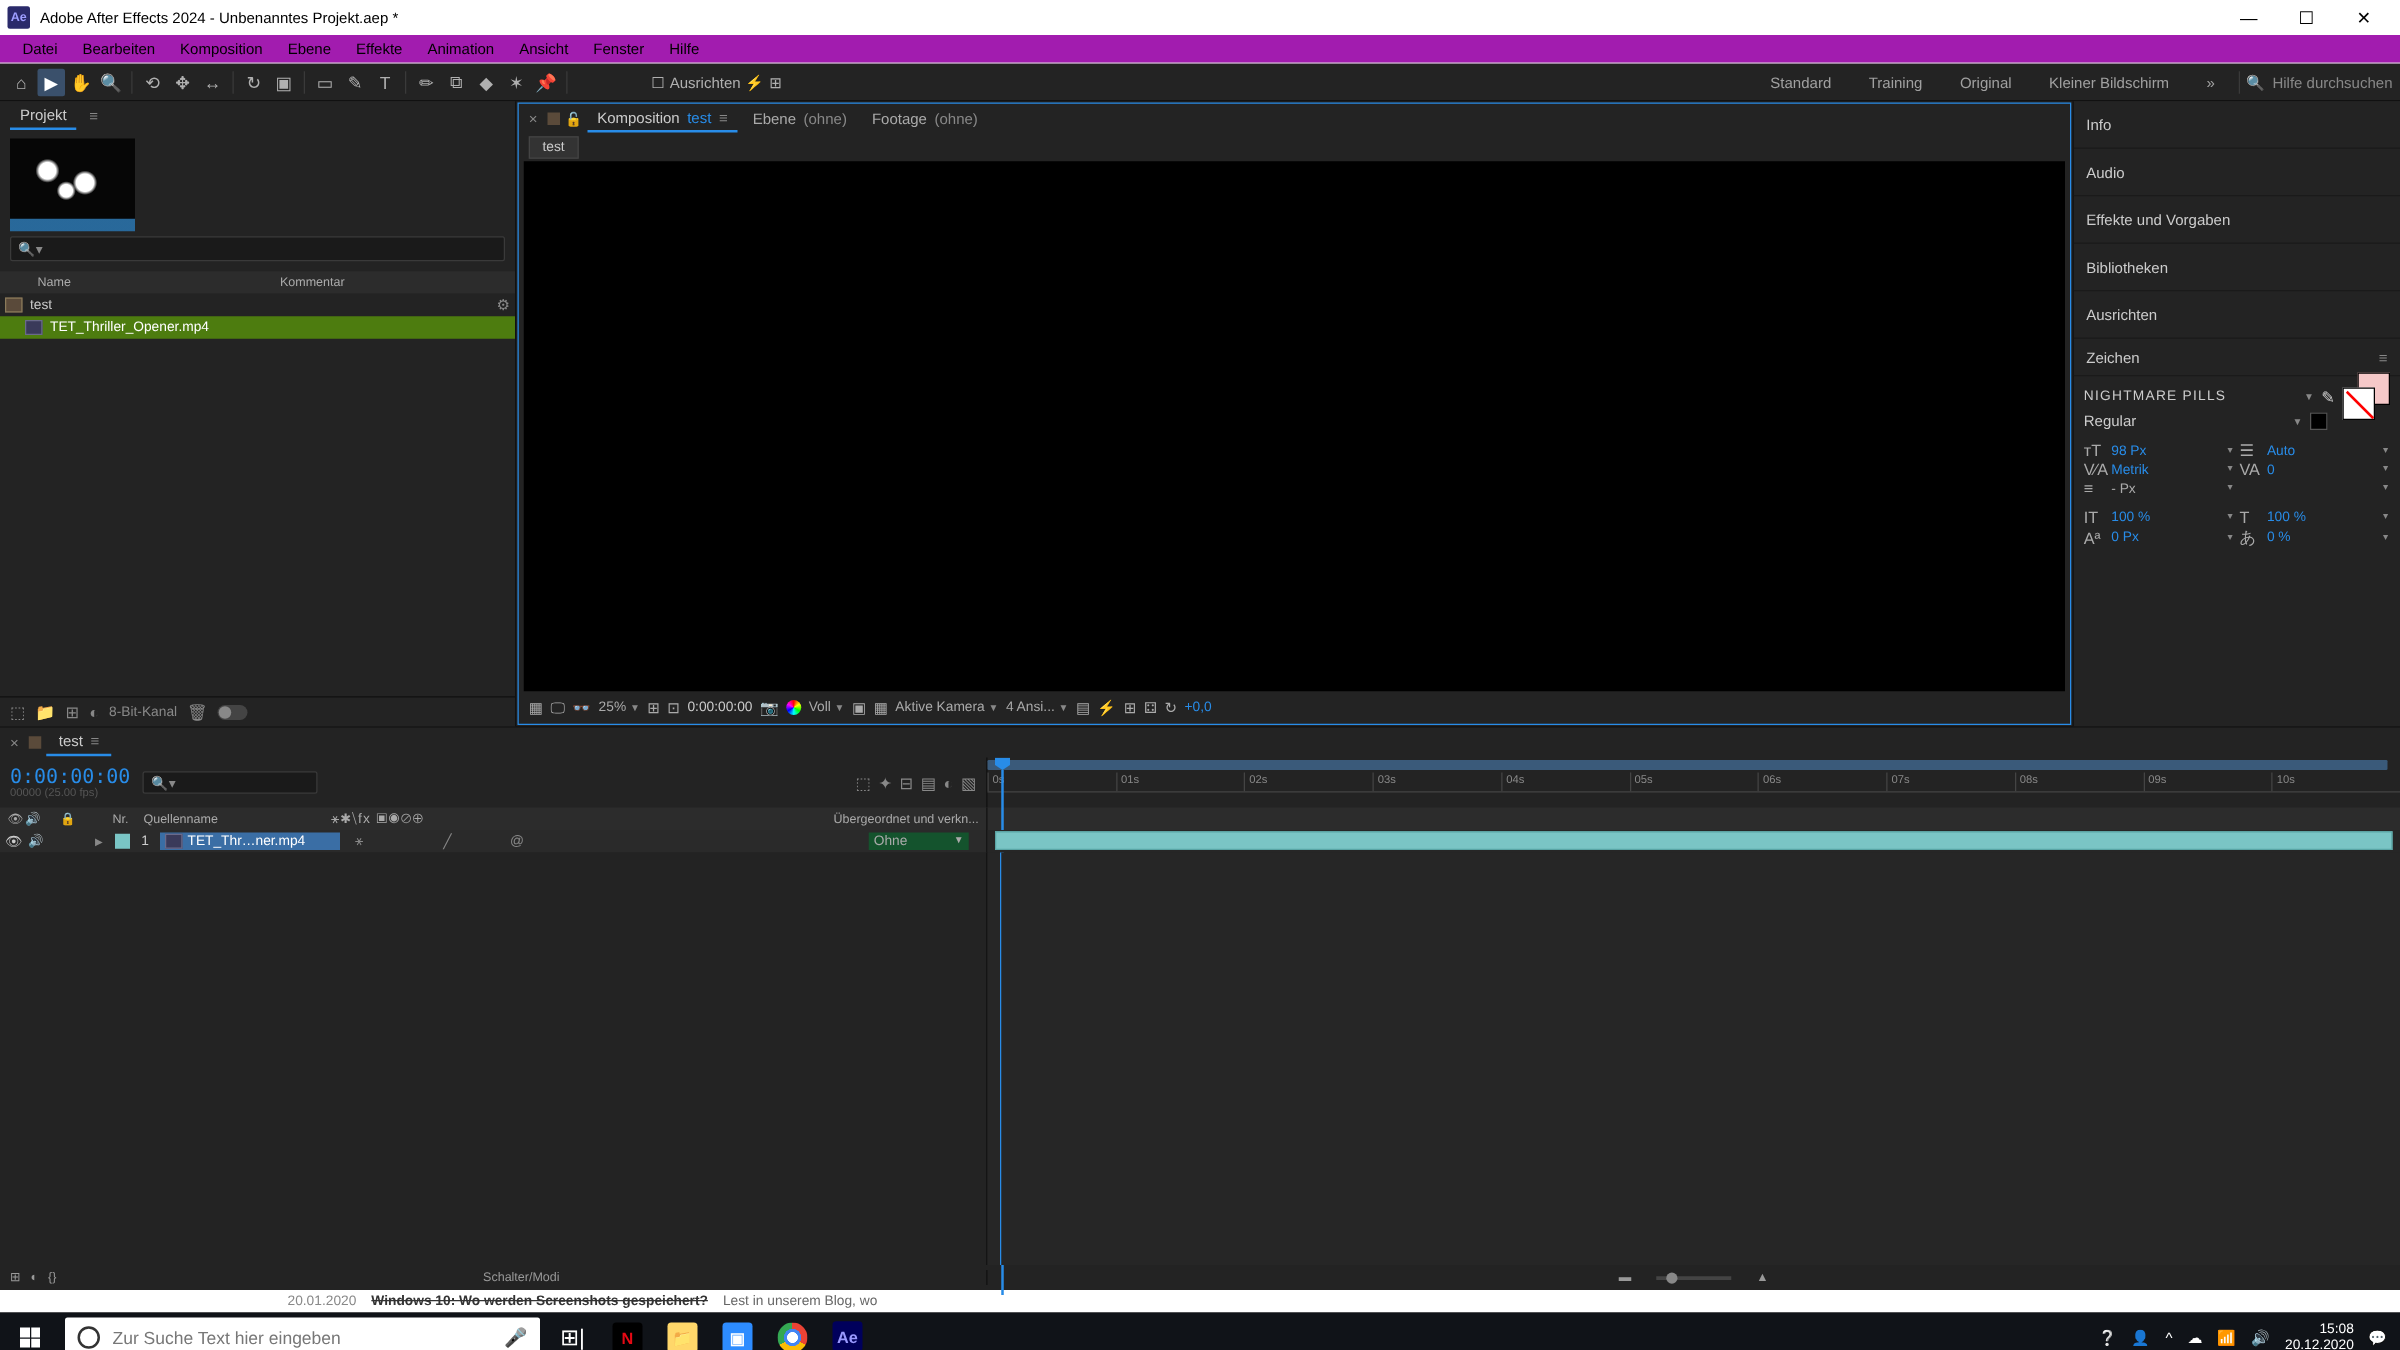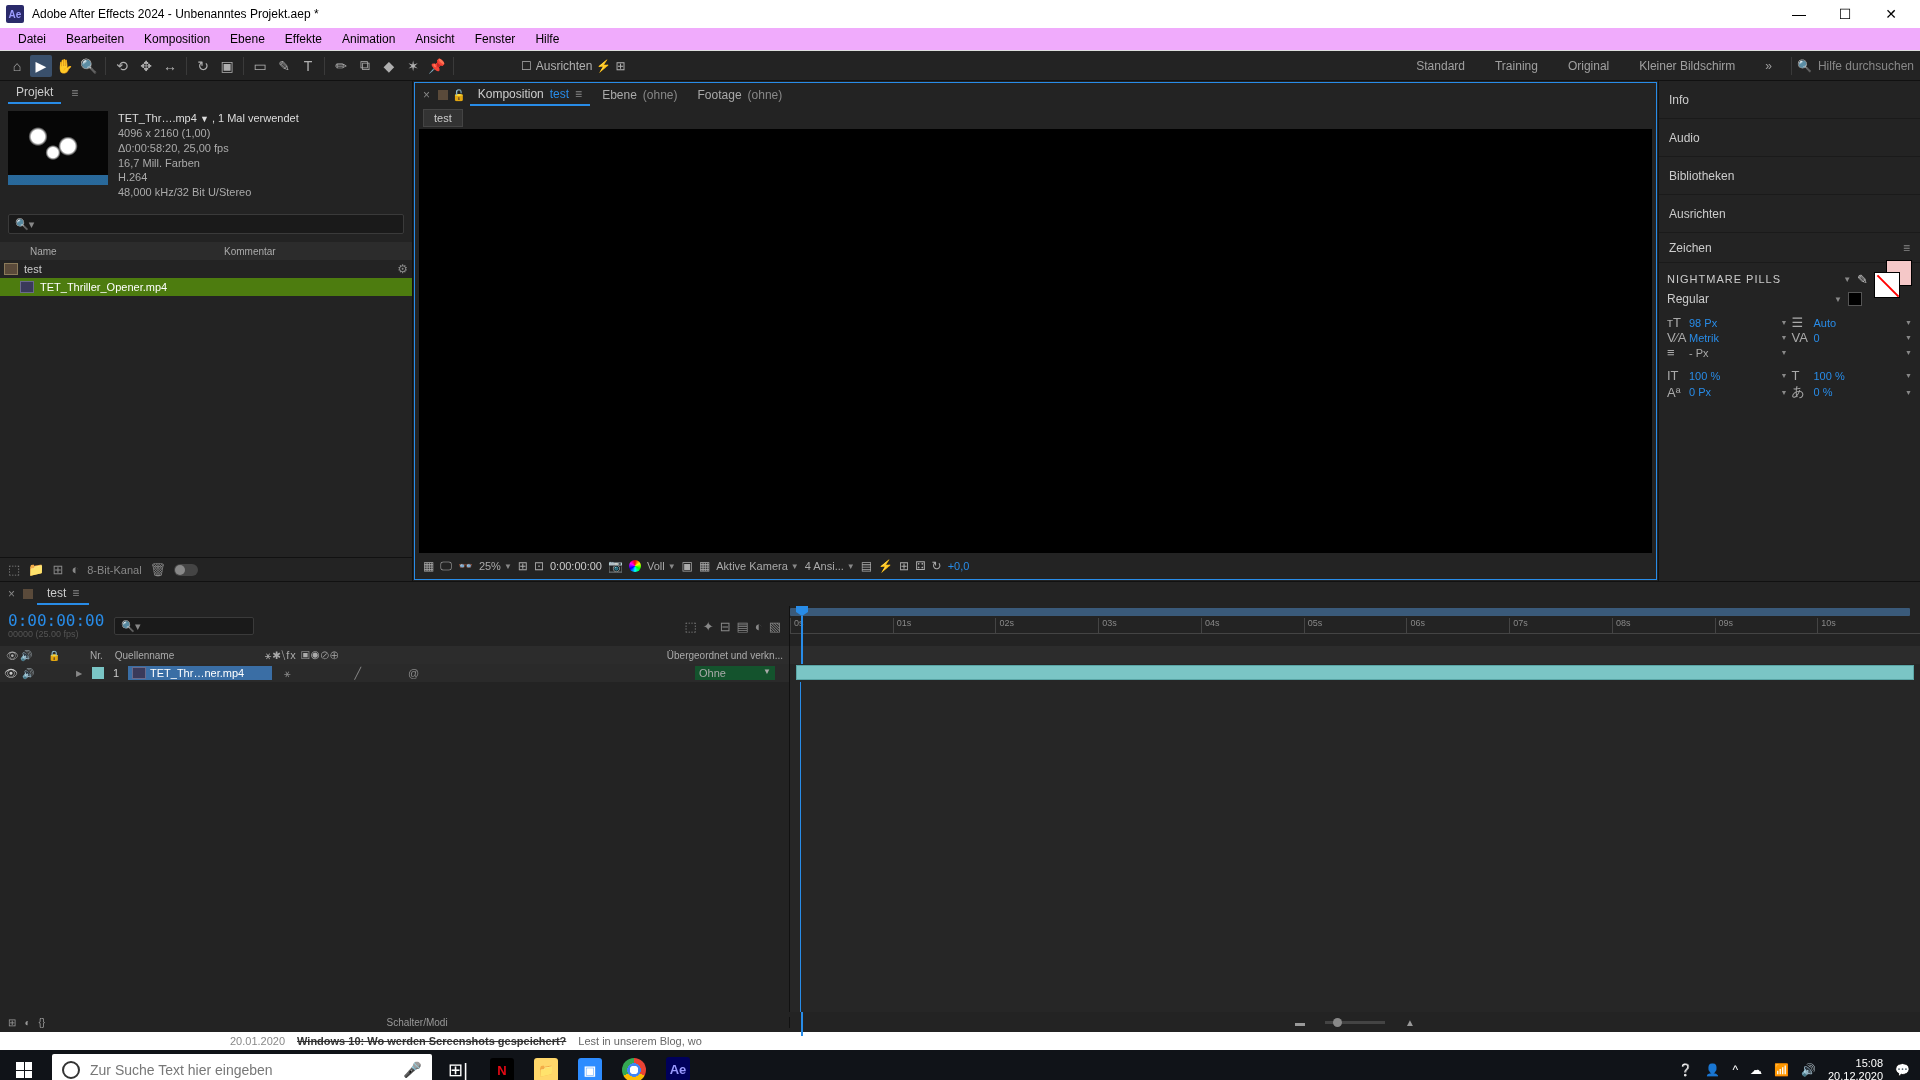--- a/index.html
+++ b/index.html
@@ -5,21 +5,21 @@
 * { margin: 0; padding: 0; box-sizing: border-box; font-family: "Segoe UI", Tahoma, sans-serif; user-select: none; }
 body { background: #232323; color: #a0a0a0; font-size: 11px; overflow: hidden; width: 1920px; height: 1080px; }
 
 
 .titlebar { background: #fff; height: 28px; display: flex; align-items: center; padding: 0 6px; color: #000; font-size: 12px; }
 .titlebar .ae-logo { width: 18px; height: 18px; background: #2a2a6a; color: #9e9eff; display: flex; align-items: center; justify-content: center; font-weight: bold; font-size: 10px; border-radius: 2px; margin-right: 8px; }
 .titlebar .spacer { flex: 1; }
 .titlebar .winbtn { width: 46px; height: 28px; display: flex; align-items: center; justify-content: center; font-size: 14px; }
 
 
-.menubar { background: #f0abfc; height: 23px; display: flex; align-items: center; padding: 0 8px; color: #000; font-size: 12px; border-bottom: 1px solid #ddd; }
+.menubar { background: #a21caf; height: 23px; display: flex; align-items: center; padding: 0 8px; color: #000; font-size: 12px; border-bottom: 1px solid #ddd; }
 .menubar .item { padding: 3px 10px; }
 
 
 .toolbar { background: #232323; height: 30px; display: flex; align-items: center; padding: 0 6px; gap: 2px; border-bottom: 1px solid #111; }
 .toolbar .tool { width: 22px; height: 22px; display: flex; align-items: center; justify-content: center; color: #b0b0b0; font-size: 14px; border-radius: 2px; }
 .toolbar .tool.active { background: #3a506b; color: #fff; }
 .toolbar .sep { width: 1px; height: 18px; background: #3a3a3a; margin: 0 3px; }
 .toolbar .workspace { color: #a0a0a0; padding: 0 14px; font-size: 12px; }
 .toolbar .search { flex: 0 0 auto; margin-left: auto; display: flex; align-items: center; gap: 6px; color: #888; font-size: 12px; }
 .toolbar .middle-spacer { flex: 1; }
@@ -235,32 +235,20 @@
 
   <div class="project-panel">
     <div class="panel-tab">
       <span class="tab-label">Projekt</span>
       <span class="menu-icon">≡</span>
     </div>
     <div class="asset-info">
       <div class="thumb">
         <div class="thumb-img"></div>
         <div class="waveform"></div>
-      </div>
-      <div>
-        <div class="asset-name-row">
-          <span>TET_Thr….mp4</span>
-          <span class="arrow">▼</span>
-          <span>, 1 Mal verwendet</span>
-        </div>
-        <div>4096 x 2160 (1,00)</div>
-        <div>Δ0:00:58:20, 25,00 fps</div>
-        <div>16,7 Mill. Farben</div>
-        <div>H.264</div>
-        <div>48,000 kHz/32 Bit U/Stereo</div>
       </div>
     </div>
     <div class="search-box">
       <span>🔍▾</span>
     </div>
     <div class="proj-cols">
       <div class="col-name">Name</div>
       <div>Kommentar</div>
     </div>
     <div class="proj-rows">
@@ -348,20 +336,23 @@
   </div>
 
   <div class="right-panels">
     <div class="rpanel">
         <span>Info</span>
       </div>
     <div class="rpanel">
         <span>Audio</span>
       </div>
     <div class="rpanel">
+        <span>Effekte und Vorgaben</span>
+      </div>
+    <div class="rpanel">
         <span>Bibliotheken</span>
       </div>
     <div class="rpanel">
         <span>Ausrichten</span>
       </div>
     <div class="rpanel short">
       <span>Zeichen</span>
       <span style="color:#888">≡</span>
     </div>
     <div class="char-panel">

